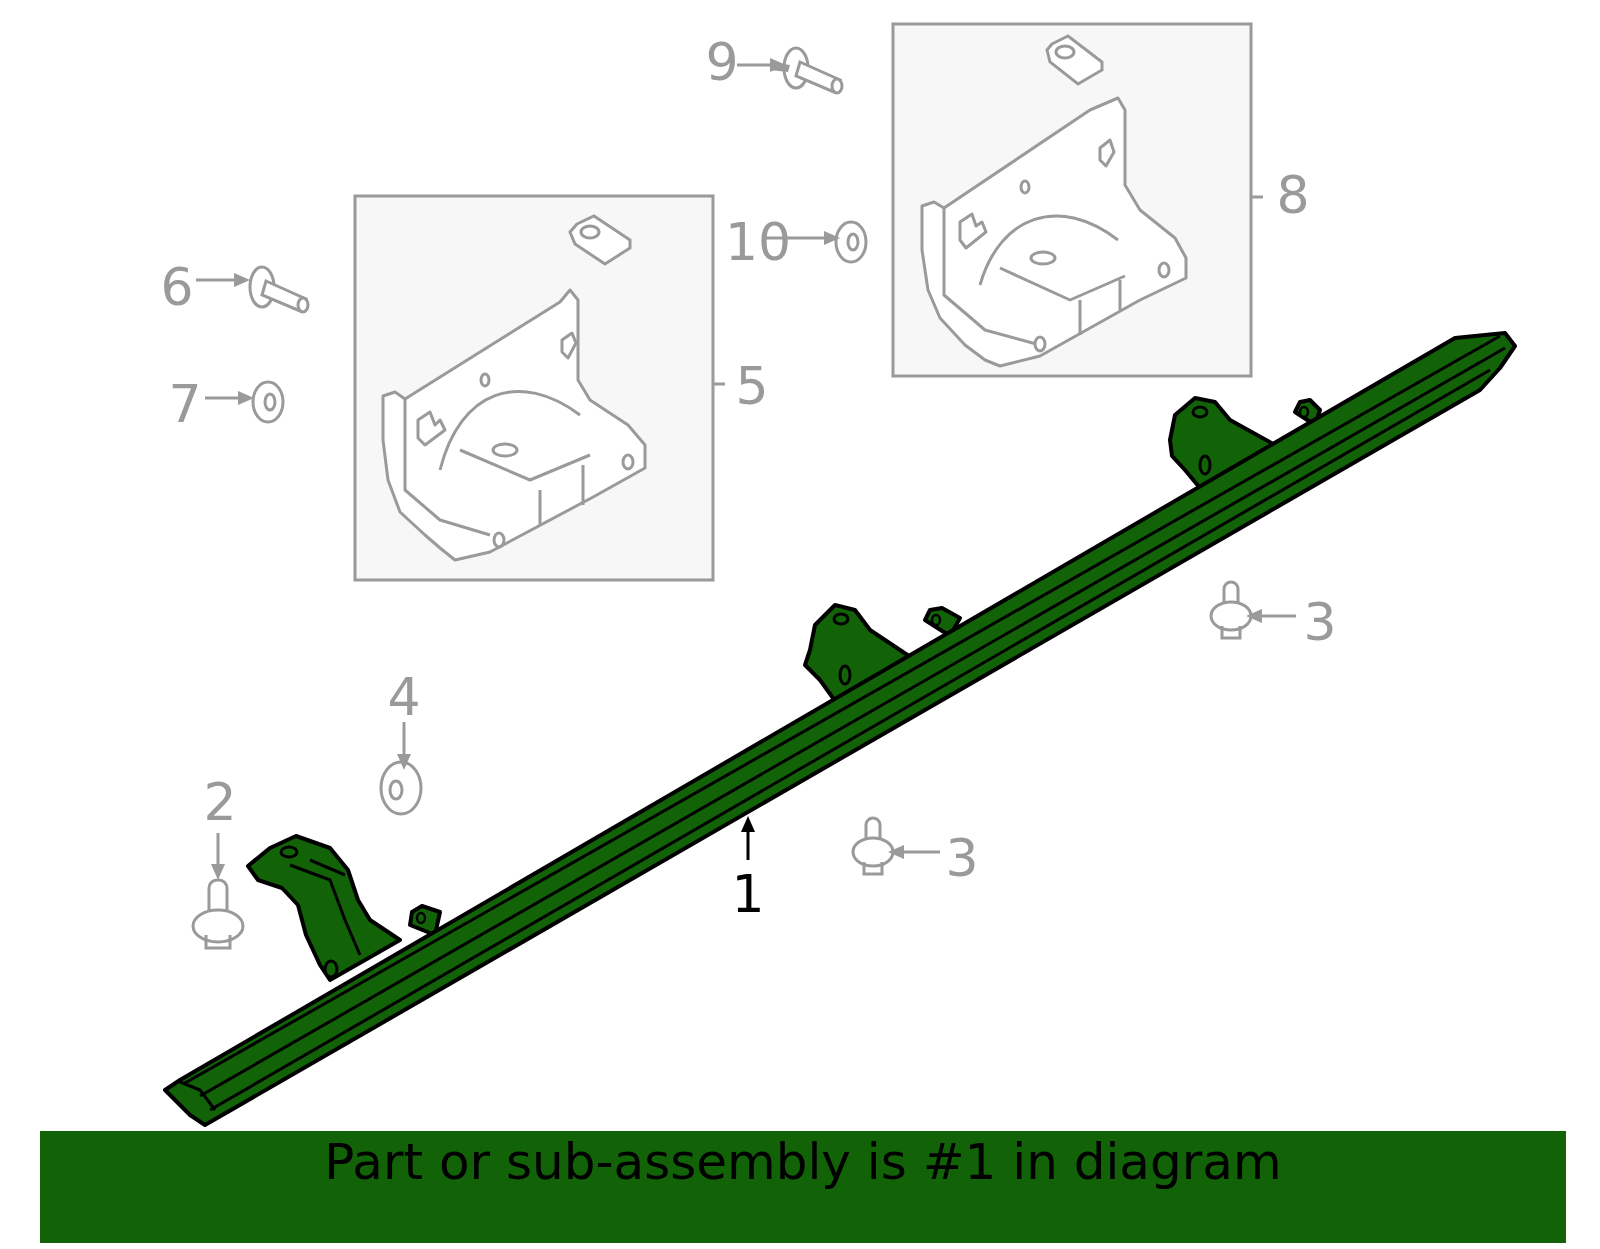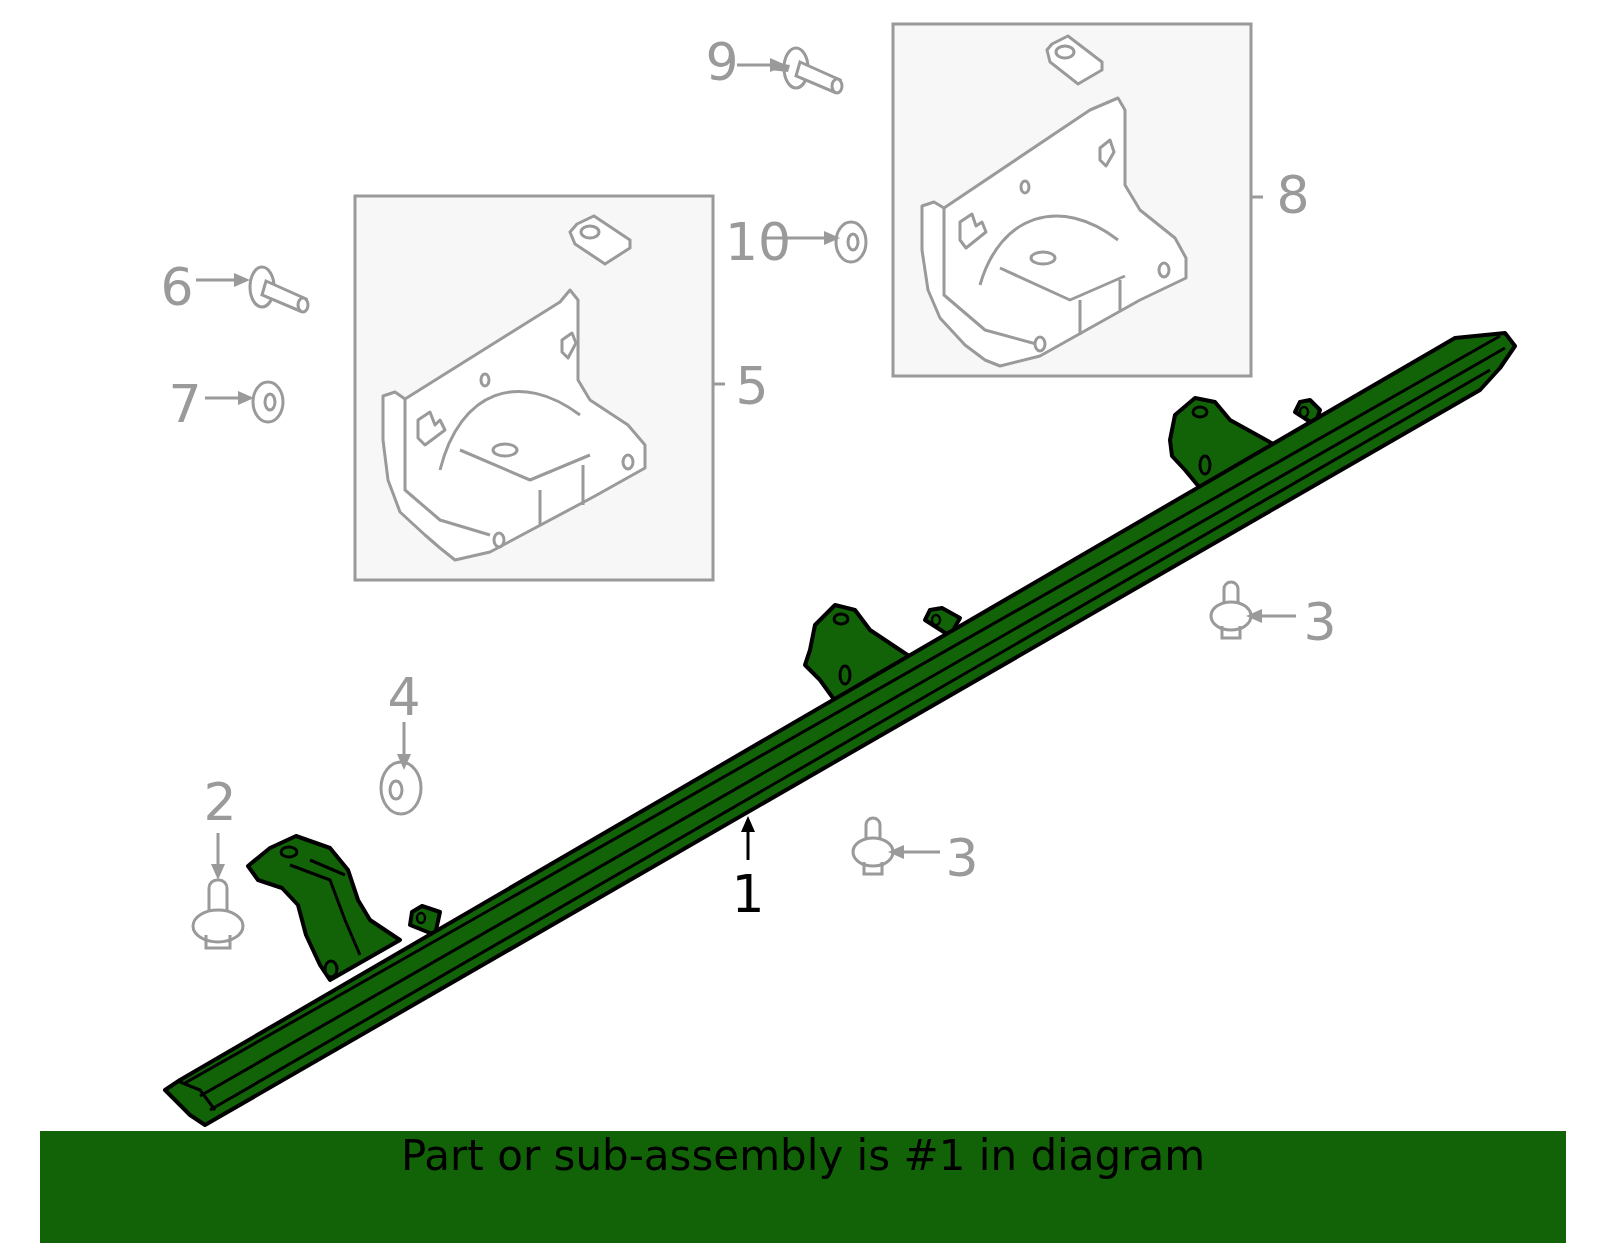--- a/index.html
+++ b/index.html
@@ -3,22 +3,22 @@
 <meta charset="utf-8">
 <style>
   html, body { margin: 0; padding: 0; background: #ffffff; }
   body { width: 1600px; height: 1249px; position: relative; overflow: hidden; font-family: "DejaVu Sans", sans-serif; }
   #diagram { position: absolute; left: 0; top: 0; width: 1600px; height: 1249px; }
   .callout { font-family: "DejaVu Sans", sans-serif; font-size: 52px; fill: #9a9a9a; }
   .callout-main { fill: #000000; }
   .banner {
     position: absolute; left: 40px; top: 1131px; width: 1526px; height: 112px;
     background: #126307; color: #000; text-align: center;
-    font-family: "DejaVu Sans", sans-serif; font-size: 42px; line-height: 50px;
-    box-sizing: border-box;
+    font-family: "DejaVu Sans", sans-serif; font-size: 50px; line-height: 50px;
+    padding-top: 6px; box-sizing: border-box;
   }
   .banner div { white-space: nowrap; }
 </style>
 </head>
 <body>
 
 <svg id="diagram" viewBox="0 0 1600 1249" xmlns="http://www.w3.org/2000/svg">
 
   <g>
     <rect x="355" y="196" width="358" height="384" fill="#f7f7f7" stroke="#9a9a9a" stroke-width="3"></rect>

